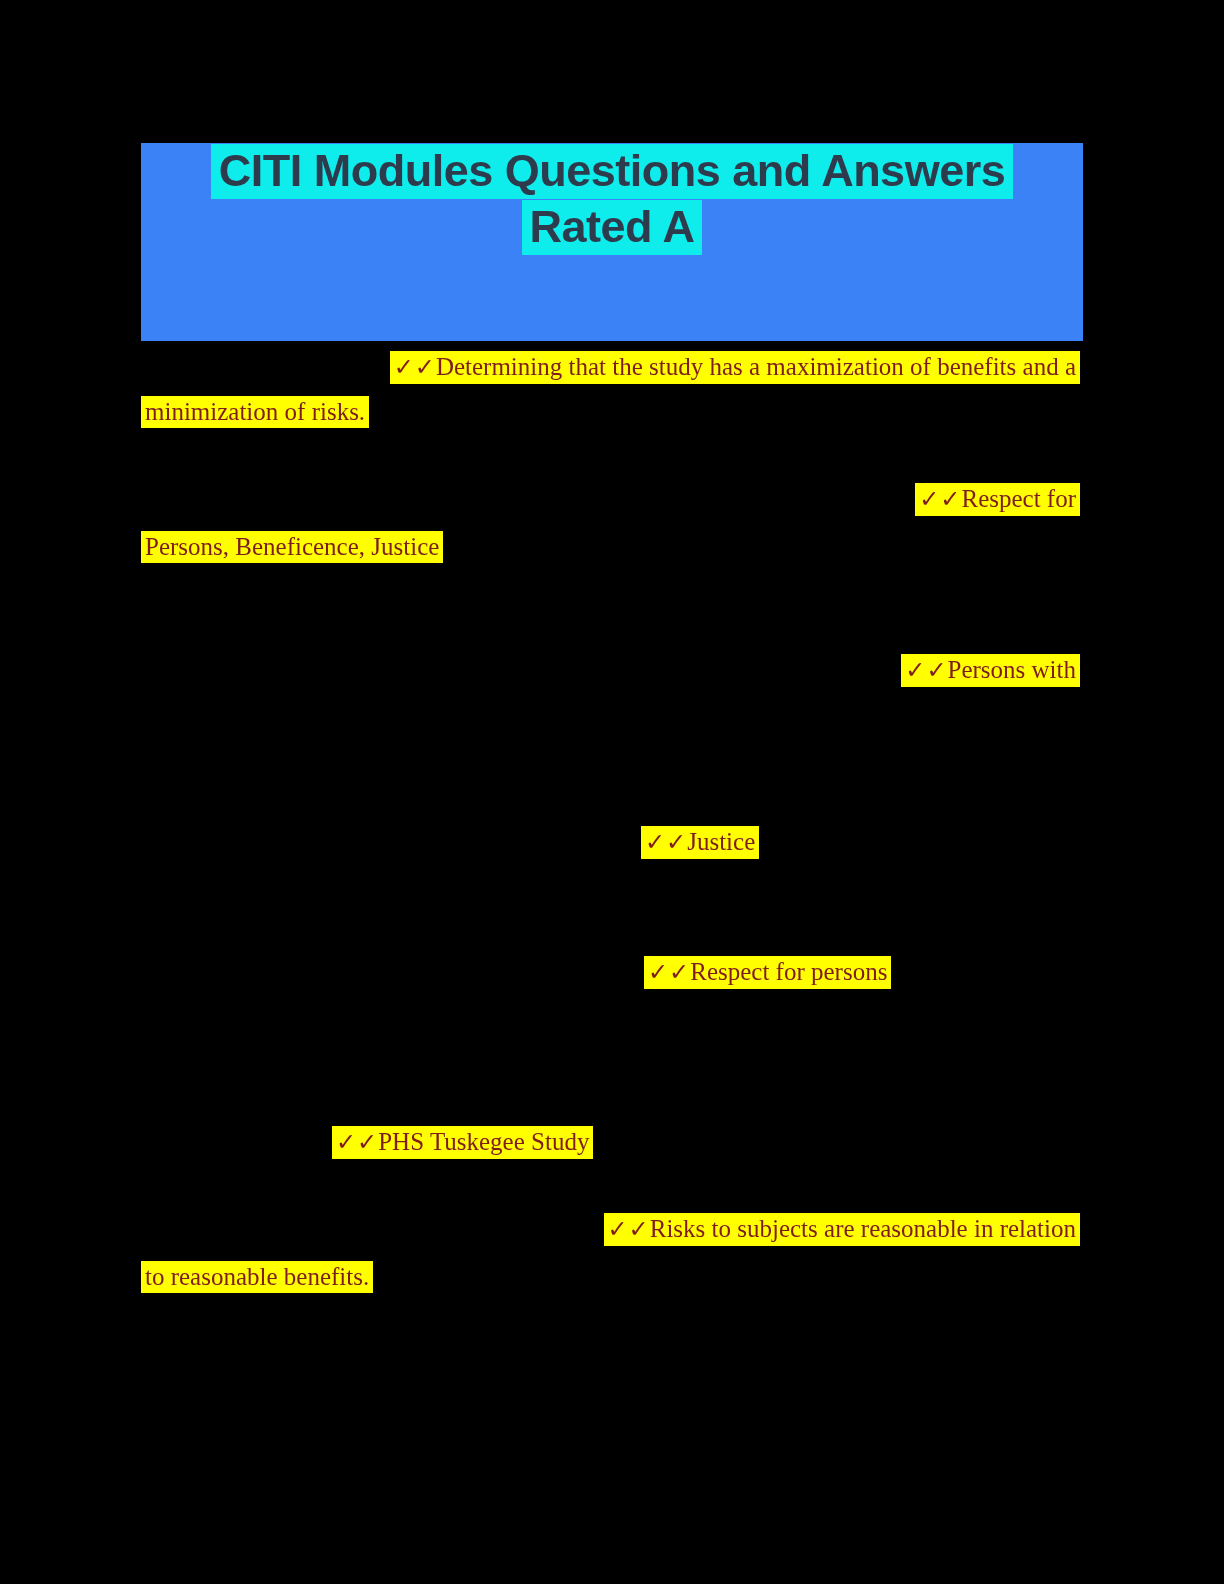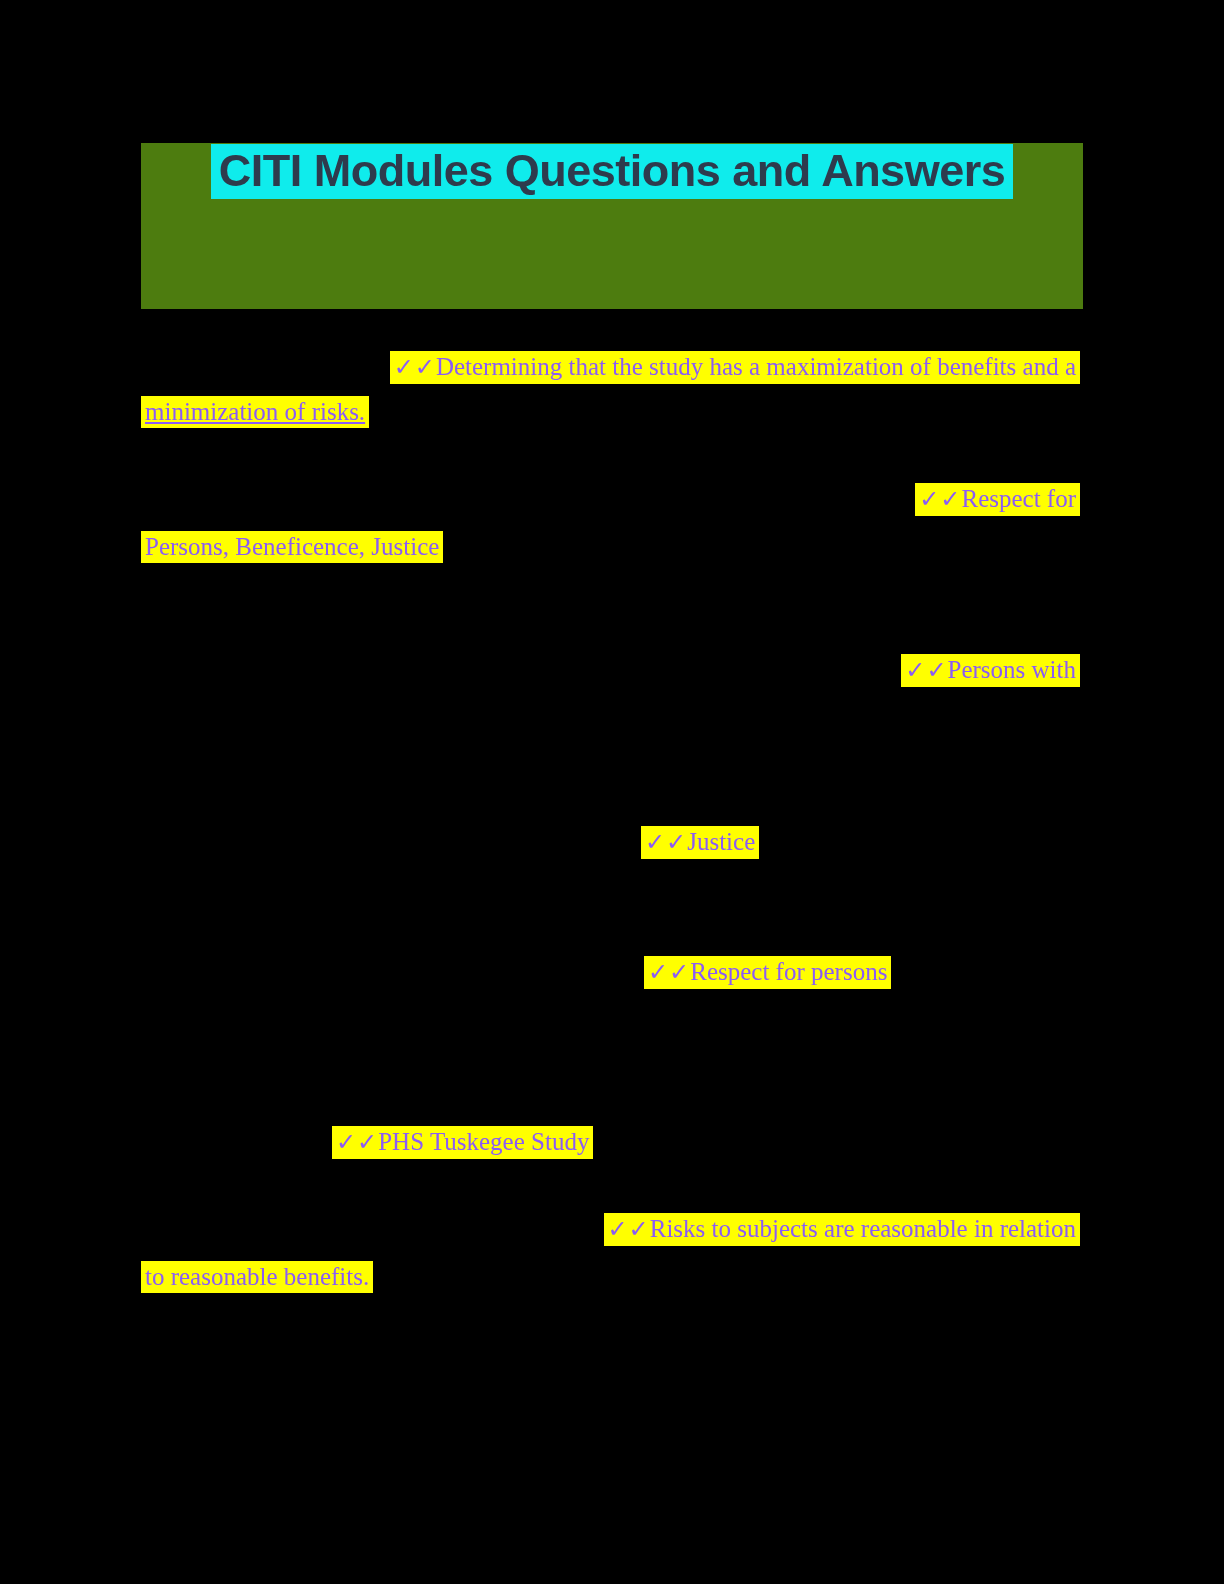--- a/index.html
+++ b/index.html
@@ -14,22 +14,22 @@
     background: #000000;
     overflow: hidden;
     font-family: "Liberation Serif", serif;
   }
   
   .title-card {
     position: absolute;
     left: 141px;
     top: 143px;
     width: 942px;
-    height: 166px;
-    background: #4d7c0f;
+    height: 198px;
+    background: #3b82f6;
   }
   .title {
     margin: 0;
     padding-top: 0;
     text-align: center;
     font-family: "Liberation Sans", sans-serif;
     font-weight: bold;
     font-size: 45px;
     line-height: 56px;
     color: #2e3b4d;
@@ -38,46 +38,47 @@
   .hl-cyan {
     background: #0fecec;
     padding: 1px 8px 3px 8px;
     -webkit-box-decoration-break: clone;
     box-decoration-break: clone;
   }
   
   .ans {
     position: absolute;
     background: #ffff00;
-    color: #8b5cf6;
+    color: #7f1d1d;
     font-size: 25px;
     line-height: 27px;
     padding: 2px 4px 3px 4px;
     white-space: nowrap;
   }
   .chk {
     font-family: "DejaVu Sans", sans-serif;
     font-weight: bold;
     font-size: 24px;
     letter-spacing: 1px;
   }
 </style>
 </head>
 <body>
 
 <div class="page">
 
   <div class="title-card">
     <h1 class="title">
       <span class="hl-cyan">CITI Modules Questions and Answers</span><br>
+      <span class="hl-cyan">Rated A</span>
     </h1>
   </div>
 
   <span class="ans" style="right:144px; top:351px;"><span class="chk">✓✓</span><span>Determining that the study has a maximization of benefits and a</span></span>
-  <span class="ans" style="left:141px; top:396px;text-decoration:underline;"><span>minimization of risks.</span></span>
+  <span class="ans" style="left:141px; top:396px;"><span>minimization of risks.</span></span>
 
   <span class="ans" style="right:144px; top:483px;"><span class="chk">✓✓</span><span>Respect for</span></span>
   <span class="ans" style="left:141px; top:531px;text-align:right;"><span>Persons, Beneficence, Justice</span></span>
 
   <span class="ans" style="right:144px; top:654px;"><span class="chk">✓✓</span><span>Persons with</span></span>
 
   <span class="ans" style="left:641px; top:826px;"><span class="chk">✓✓</span><span>Justice</span></span>
 
   <span class="ans" style="left:601px; top:956px;margin-left:43px;"><span class="chk">✓✓</span><span>Respect for persons</span></span>
 

